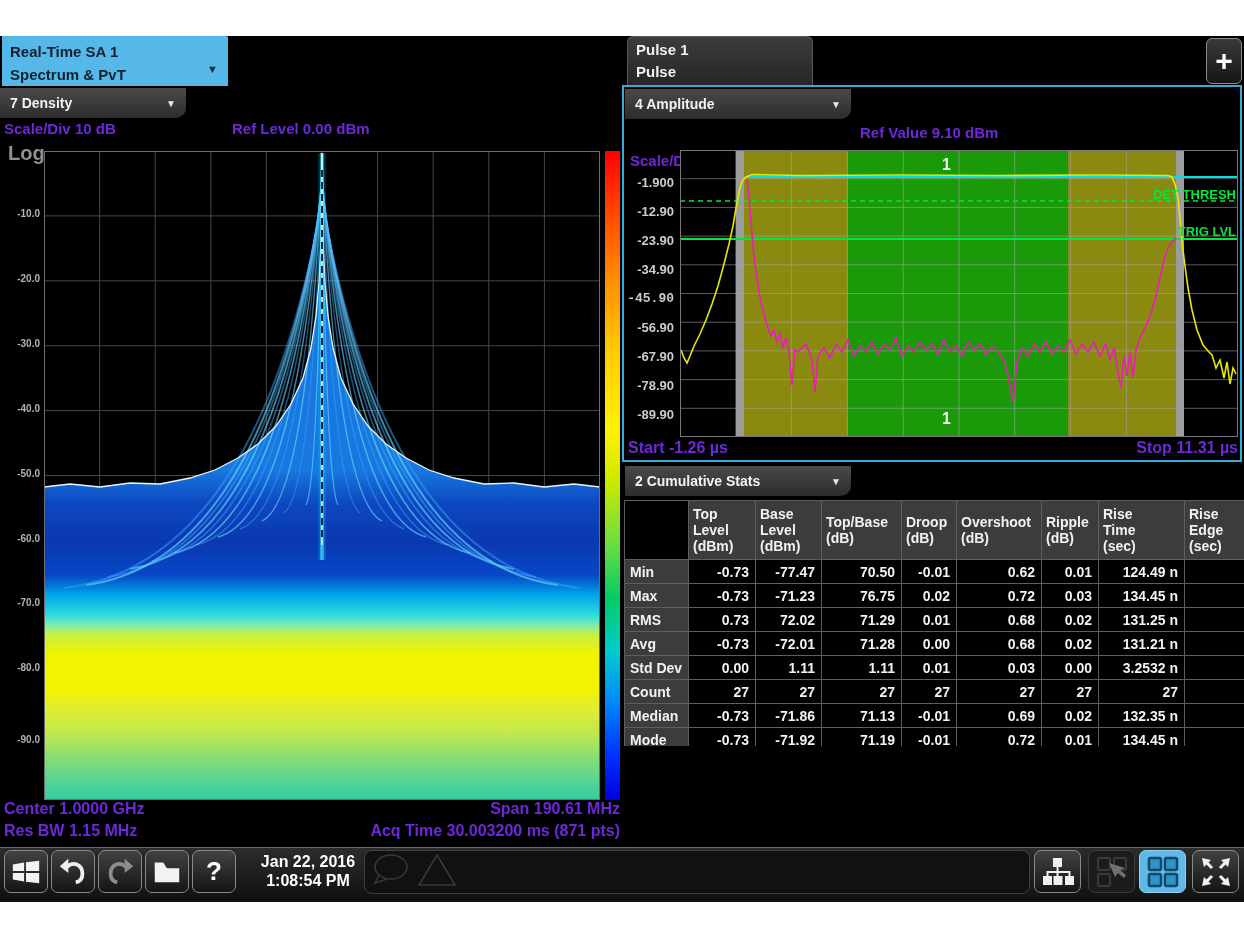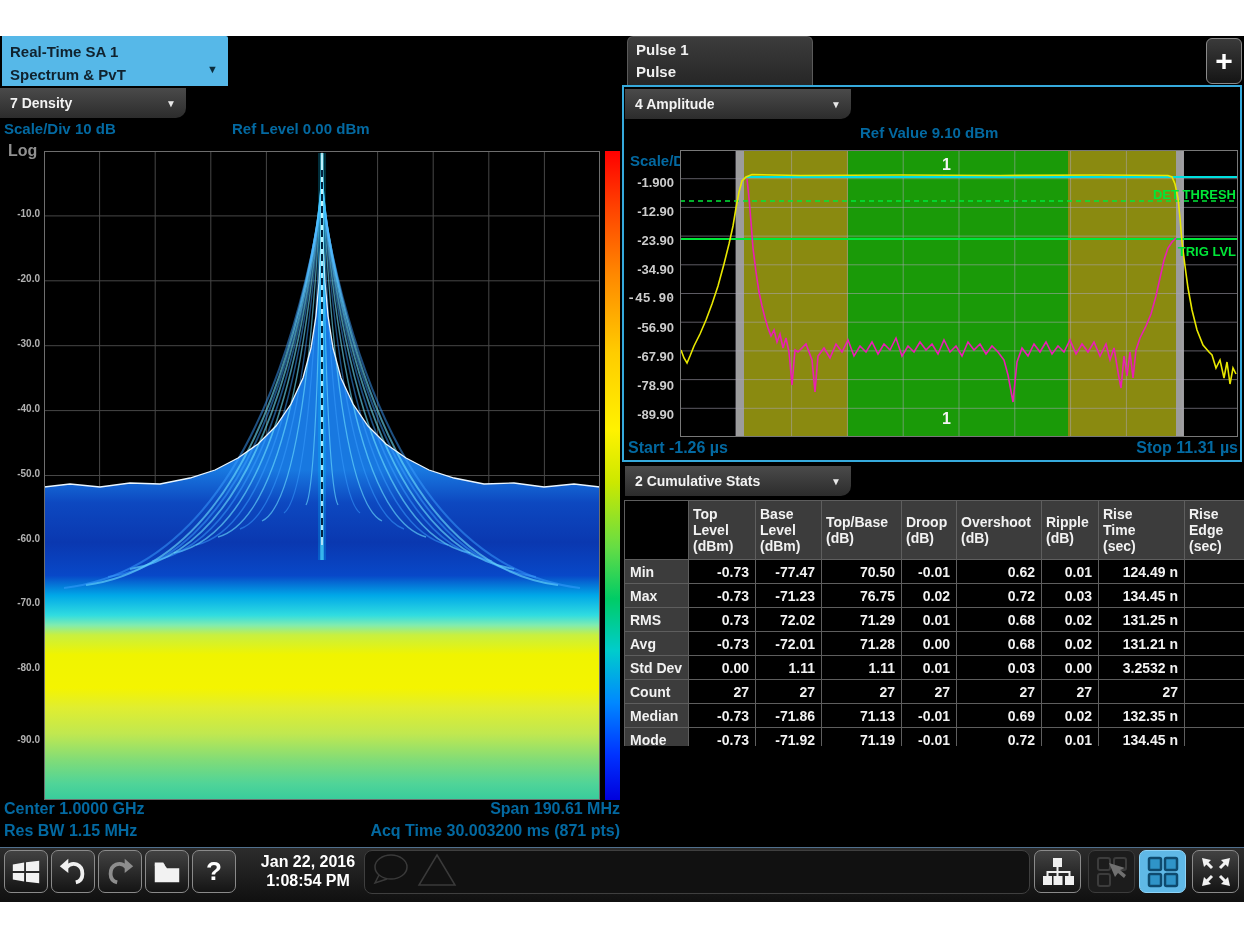--- a/index.html
+++ b/index.html
@@ -8,21 +8,21 @@
   .abs{position:absolute;box-sizing:border-box;}
   .blk{background:#000;}
   
   .bluetab{background:#56b8e8;color:#10222e;border-radius:0 2px 0 0;padding:4px 8px;line-height:23px;font-size:15px;}
   .bluetab .caret{position:absolute;right:10px;top:22px;color:#0c2c3c;font-size:11px;}
   .graytab{background:linear-gradient(#3c3c3c,#262626);border:1px solid #5a5a5a;border-bottom:none;
            border-radius:6px 6px 0 0;color:#f0f0f0;padding:2px 8px;line-height:22px;font-size:15px;}
   .dd{background:linear-gradient(#4a4a4a,#2c2c2c);color:#f2f2f2;border-radius:0 0 10px 0;
       display:flex;align-items:center;padding:0 10px;font-size:14px;}
   .dd .caret{margin-left:auto;font-size:10px;color:#e8e8e8;}
-  .lbl{color:#0369a1;font-size:15px;white-space:nowrap;}
+  .lbl{color:#6d28d9;font-size:15px;white-space:nowrap;}
   .big{font-size:16px;}
   .dim{color:#909090;}
   .ylab{position:absolute;color:#b2b2b2;font-size:10px;text-align:right;width:40px;}
   .ylab2{position:absolute;color:#cccccc;font-size:13px;text-align:right;width:50px;}
   .glab{position:absolute;color:#00e838;font-size:13px;text-align:right;}
   .mk{position:absolute;color:#f4f4f4;font-size:16px;}
   
   .tblwrap{position:absolute;left:624px;top:500px;width:620px;height:246px;overflow:hidden;}
   table.stats{border-collapse:collapse;table-layout:fixed;width:646px;}
   table.stats th, table.stats td{border:1px solid #5e5e5e;font-size:14px;color:#f2f2f2;overflow:hidden;}
@@ -67,21 +67,21 @@
   </div>
 
   <div class="abs blk" style="left:0;top:86px;width:620px;height:761px;"></div>
 
   <div class="abs dd" style="left:0;top:88px;width:186px;height:30px;">
     <span>7 Density</span>
     <span class="caret">▼</span>
   </div>
   <div class="abs lbl" style="left:4px;top:120px;">Scale/Div 10 dB</div>
   <div class="abs lbl" style="left:232px;top:120px;">Ref Level 0.00 dBm</div>
-  <div class="abs lbl dim" style="left:8px;top:142px;font-size:16px;text-align:center;">Log</div>
+  <div class="abs lbl dim" style="left:8px;top:142px;font-size:20px;text-align:center;">Log</div>
 
   <div class="ylab" style="left:0;top:208px;">-10.0</div>
   <div class="ylab" style="left:0;top:273px;">-20.0</div>
   <div class="ylab" style="left:0;top:338px;">-30.0</div>
   <div class="ylab" style="left:0;top:403px;">-40.0</div>
   <div class="ylab" style="left:0;top:468px;">-50.0</div>
   <div class="ylab" style="left:0;top:533px;">-60.0</div>
   <div class="ylab" style="left:0;top:597px;">-70.0</div>
   <div class="ylab" style="left:0;top:662px;">-80.0</div>
   <div class="ylab" style="left:0;top:727px;margin-top:7px;">-90.0</div>
@@ -218,21 +218,21 @@
     <line x1="680" y1="239" x2="1238" y2="239" stroke="#00e838" stroke-width="2"></line>
     <line x1="746" y1="177" x2="1238" y2="177" stroke="#00e0e0" stroke-width="2"></line>
     <polyline fill="none" stroke="#e8e800" stroke-width="1.6" points="681,350 684,358 687,363 690,356 694,346 700,334 706,320 712,304 718,286 724,264 729,244 733,226 736,208 739,192 742,181 746,177 752,174.5 800,175.5 900,175 1000,175.5 1100,175 1168,175.5 1172,177 1175,184 1178,198 1180,218 1182,242 1185,266 1188,288 1192,310 1197,330 1203,345 1209,352 1212,355 1216,368 1220,360 1224,378 1227,362 1230,384 1233,368 1236,374"></polyline>
     <polyline fill="none" stroke="#ea1eb4" stroke-width="1.6" points="747,179 749,198 751,222 753,248 756,272 759,292 762,306 765,318 768,328 771,336 774,330 777,342 780,334 783,348 786,338 789,352 792,385 795,350 798,352 806,344 812,360 815,392 818,356 824,348 830,358 836,344 842,352 848,340 854,356 860,346 866,352 872,342 878,354 884,344 890,350 896,338 902,356 908,346 914,352 920,342 926,350 932,344 938,354 944,340 950,352 956,346 962,356 968,342 974,350 980,344 986,354 992,346 998,352 1004,360 1008,375 1013,402 1017,362 1022,348 1028,356 1034,344 1040,352 1046,342 1052,354 1058,346 1064,352 1070,340 1076,354 1082,344 1088,352 1094,342 1100,356 1106,344 1110,360 1114,348 1118,372 1121,388 1124,356 1127,376 1130,352 1133,378 1136,350 1140,338 1146,326 1151,314 1156,296 1160,278 1164,260 1168,248 1172,242 1176,238"></polyline>
     <rect x="680.5" y="150.5" width="557" height="286" fill="none" stroke="#787878" stroke-width="1"></rect>
   </svg>
 
   <div class="mk" style="left:942px;top:156px;">1</div>
   <div class="mk" style="left:942px;top:410px;">1</div>
   <div class="glab" style="left:1080px;top:187px;width:156px;">DET THRESH</div>
-  <div class="glab" style="left:1080px;top:224px;width:156px;margin-top:20px;">TRIG LVL</div>
+  <div class="glab" style="left:1080px;top:224px;width:156px;">TRIG LVL</div>
 
   <div class="abs lbl big" style="left:628px;top:439px;">Start -1.26 µs</div>
   <div class="abs lbl big" style="left:1040px;top:439px;width:198px;text-align:right;">Stop 11.31 µs</div>
 
   <div class="abs dd" style="left:625px;top:466px;width:226px;height:30px;">
     <span>2 Cumulative Stats</span>
     <span class="caret">▼</span>
   </div>
 
   <div class="tblwrap">

